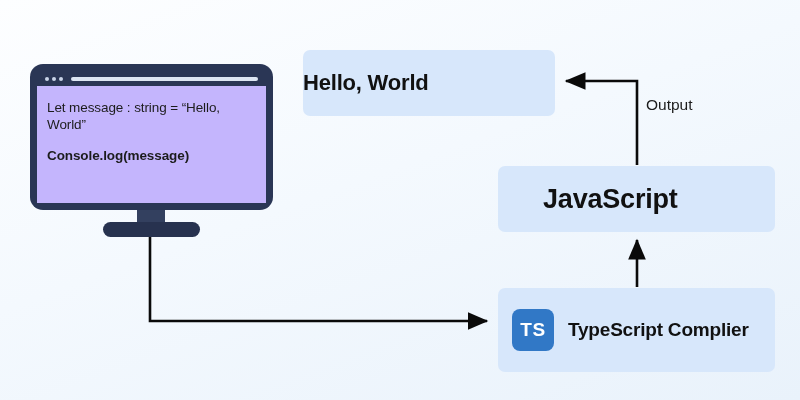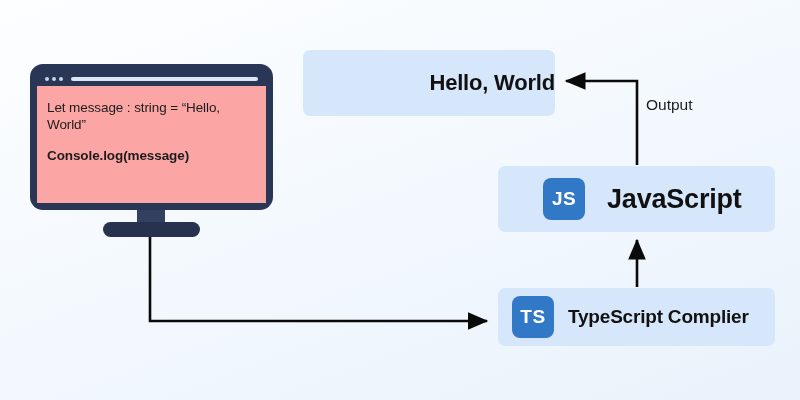--- a/index.html
+++ b/index.html
@@ -65,21 +65,21 @@
     height: 4px;
     border-radius: 2px;
     background: #dde6f3;
   }
   .screen {
     position: absolute;
     left: 7px;
     top: 22px;
     right: 7px;
     bottom: 7px;
-    background: #fca5a5;
+    background: #c4b5fd;
     box-sizing: border-box;
     padding: 13px 16px 0 10px;
   }
   .code-line {
     font-family: "Liberation Sans", sans-serif;
     font-size: 13.5px;
     line-height: 17px;
     color: #1c1c1c;
     letter-spacing: -0.1px;
   }
@@ -112,35 +112,35 @@
     border-radius: 7px;
     display: flex;
     align-items: center;
     box-sizing: border-box;
   }
   .box-hello {
     left: 303px;
     top: 50px;
     width: 252px;
     height: 66px;
-    justify-content: flex-end;
+    justify-content: flex-start;
   }
   .box-js {
     left: 498px;
     top: 166px;
     width: 277px;
     height: 66px;
     padding-left: 45px;
     gap: 22px;
   }
   .box-ts {
     left: 498px;
     top: 288px;
     width: 277px;
-    height: 58px;
+    height: 84px;
     padding-left: 14px;
     gap: 14px;
   }
   .box-label {
     font-size: 27px;
     font-weight: bold;
     color: #111111;
     letter-spacing: -0.2px;
   }
   .box-label-hello {
@@ -217,21 +217,20 @@
     </div>
   </div>
   <div class="monitor-neck"></div>
   <div class="monitor-base"></div>
 
   <div class="box box-hello">
     <span class="box-label box-label-hello">Hello, World</span>
   </div>
 
   <div class="box box-js">
-    <span class="tech-icon">JS</span>
     <span class="box-label">JavaScript</span>
   </div>
 
   <div class="box box-ts">
     <span class="tech-icon">TS</span>
     <span class="box-label-multiline">
       <span class="l1">TypeScript Complier</span>
     </span>
   </div>
 

